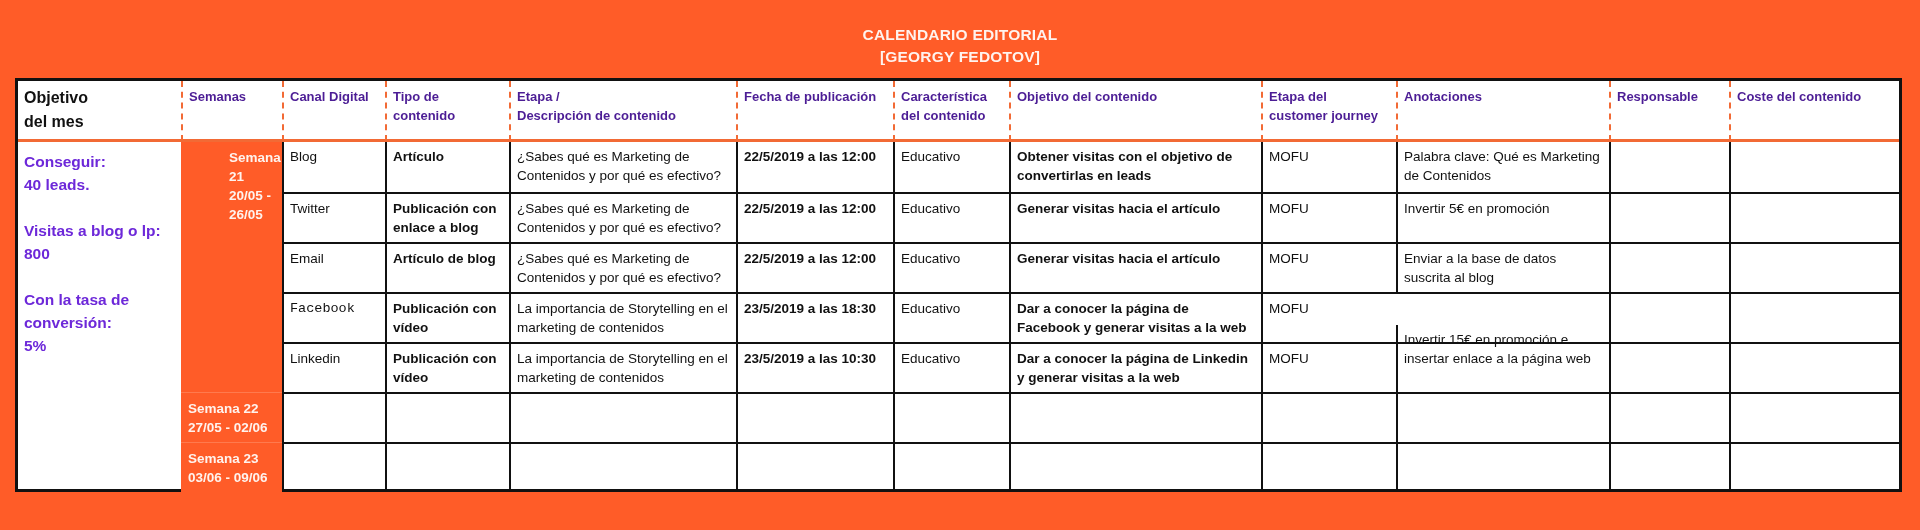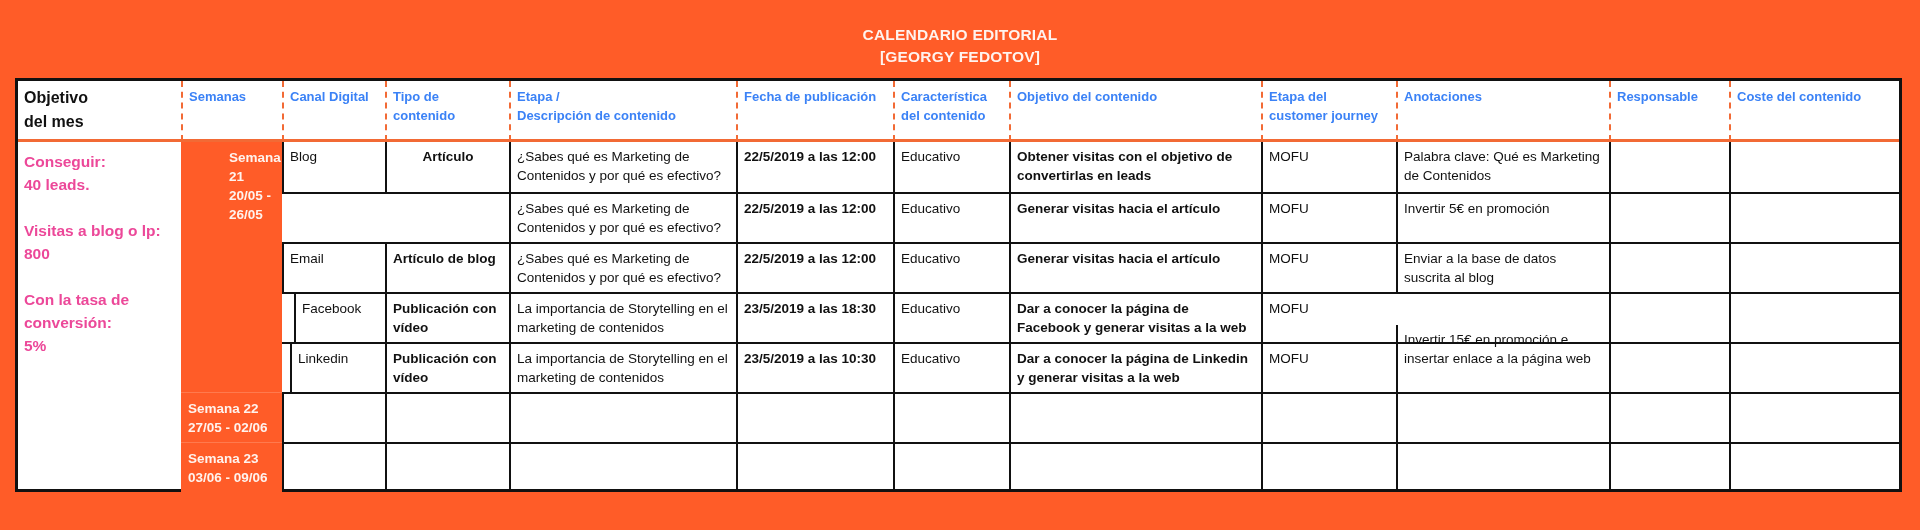--- a/index.html
+++ b/index.html
@@ -13,28 +13,28 @@
     font-family: "Liberation Sans", "DejaVu Sans", sans-serif;
   }
   .sheet {
     position:absolute; left:15px; top:78px; width:1887px; height:414px;
     background:#fff; border:3px solid #111; box-sizing:border-box;
   }
   .hdr { position:absolute; left:0; top:0; width:100%; height:60px; }
   .hdr-line { position:absolute; left:0; top:58px; width:100%; height:3px; background:#f26a35; }
   .hcell {
     position:absolute; top:0; height:60px; box-sizing:border-box; padding:6px 6px 0 6px;
-    color:#3b82f6; font-weight:bold; font-size:13px; line-height:19px;
+    color:#4c1d95; font-weight:bold; font-size:13px; line-height:19px;
     font-family:"Liberation Sans", "DejaVu Sans", sans-serif;
   }
   .hcell.dash { border-left:2.5px dashed #f26a35; }
   .hcell.obj { color:#111; font-size:16px; line-height:24px; padding-top:5px; }
   .objetivo-cell {
     position:absolute; left:0; top:61px; width:163px; height:350px; box-sizing:border-box;
-    padding:8px 6px; font-weight:bold; font-size:15.5px; line-height:23px; color:#ec4899;
+    padding:8px 6px; font-weight:bold; font-size:15.5px; line-height:23px; color:#6d28d9;
     font-family:"Liberation Sans", "DejaVu Sans", sans-serif;
   }
   .objetivo-cell p { margin:0 0 23px 0; }
   .week {
     position:absolute; left:163px; width:101px; background:#ff5c28; box-sizing:border-box;
     padding:6px 7px; color:#fff3ee; font-weight:bold; font-size:13.5px; line-height:19px;
     font-family:"Liberation Sans", "DejaVu Sans", sans-serif;
   }
   .week + .week { border-top:1px solid #ff7a4e; }
   .grid { position:absolute; left:264px; top:61px; width:1620px; height:350px; }
@@ -116,31 +116,33 @@
     <div>27/05 - 02/06</div>
   </div>
   <div class="week" style="top:361px;height:50px;">
     <div>Semana 23</div>
     <div>03/06 - 09/06</div>
   </div>
 
   <div class="grid" id="grid">
       <div class="row first" style="top: 0px;">
         <div class="cell" style="left: 0px; width: 83px;">Blog</div>
-        <div class="cell b" style="left: 103px; width: 124px; text-align: center;">Artículo</div>
+        <div class="cell b" style="left: 103px; width: 124px;">Artículo</div>
         <div class="cell" style="left: 227px; width: 227px;">¿Sabes qué es Marketing de Contenidos y por qué es efectivo?</div>
         <div class="cell b" style="left: 454px; width: 157px;">22/5/2019 a las 12:00</div>
         <div class="cell" style="left: 611px; width: 116px;">Educativo</div>
         <div class="cell b" style="left: 727px; width: 252px;">Obtener visitas con el objetivo de convertirlas en leads</div>
         <div class="cell" style="left: 979px; width: 135px;">MOFU</div>
         <div class="cell" style="left: 1114px; width: 213px;">Palabra clave: Qué es Marketing de Contenidos</div>
         <div class="cell" style="left: 1327px; width: 120px;"></div>
         <div class="cell" style="left: 1447px; width: 176px;"></div>
       </div>
       <div class="row" style="top: 50px;">
+        <div class="cell" style="left: 0px; width: 103px;">Twitter</div>
+        <div class="cell b" style="left: 103px; width: 124px;">Publicación con enlace a blog</div>
         <div class="cell" style="left: 227px; width: 227px;">¿Sabes qué es Marketing de Contenidos y por qué es efectivo?</div>
         <div class="cell b" style="left: 454px; width: 157px;">22/5/2019 a las 12:00</div>
         <div class="cell" style="left: 611px; width: 116px;">Educativo</div>
         <div class="cell b" style="left: 727px; width: 252px;">Generar visitas hacia el artículo</div>
         <div class="cell" style="left: 979px; width: 135px;">MOFU</div>
         <div class="cell" style="left: 1114px; width: 213px;">Invertir 5€ en promoción</div>
         <div class="cell" style="left: 1327px; width: 120px;"></div>
         <div class="cell" style="left: 1447px; width: 176px;"></div>
       </div>
       <div class="row" style="top: 100px;">
@@ -149,33 +151,33 @@
         <div class="cell" style="left: 227px; width: 227px;">¿Sabes qué es Marketing de Contenidos y por qué es efectivo?</div>
         <div class="cell b" style="left: 454px; width: 157px;">22/5/2019 a las 12:00</div>
         <div class="cell" style="left: 611px; width: 116px;">Educativo</div>
         <div class="cell b" style="left: 727px; width: 252px;">Generar visitas hacia el artículo</div>
         <div class="cell" style="left: 979px; width: 135px;">MOFU</div>
         <div class="cell" style="left: 1114px; width: 213px;">Enviar a la base de datos suscrita al blog</div>
         <div class="cell" style="left: 1327px; width: 120px;"></div>
         <div class="cell" style="left: 1447px; width: 176px;"></div>
       </div>
       <div class="row" style="top: 150px;">
-        <div class="cell" style="left: 12px; width: 95px;">Facebook</div>
+        <div class="cell" style="left: 0px; width: 95px; font-family: Liberation Mono, monospace;">Facebook</div>
         <div class="cell b" style="left: 103px; width: 124px;">Publicación con vídeo</div>
         <div class="cell" style="left: 227px; width: 227px;">La importancia de Storytelling en el marketing de contenidos</div>
         <div class="cell b" style="left: 454px; width: 157px;">23/5/2019 a las 18:30</div>
         <div class="cell" style="left: 611px; width: 116px;">Educativo</div>
         <div class="cell b" style="left: 727px; width: 252px;">Dar a conocer la página de Facebook y generar visitas a la web</div>
         <div class="cell" style="left: 979px; width: 135px;">MOFU</div>
         <div class="cell" style="left: 1114px; width: 213px; margin-top: 31px;">Invertir 15€ en promoción e insertar enlace a la página web</div>
         <div class="cell" style="left: 1327px; width: 120px;"></div>
         <div class="cell" style="left: 1447px; width: 176px;"></div>
       </div>
       <div class="row" style="top: 200px;">
-        <div class="cell" style="left: 8px; width: 103px;">Linkedin</div>
+        <div class="cell" style="left: 0px; width: 103px;">Linkedin</div>
         <div class="cell b" style="left: 103px; width: 124px;">Publicación con vídeo</div>
         <div class="cell" style="left: 227px; width: 227px;">La importancia de Storytelling en el marketing de contenidos</div>
         <div class="cell b" style="left: 454px; width: 157px;">23/5/2019 a las 10:30</div>
         <div class="cell" style="left: 611px; width: 116px;">Educativo</div>
         <div class="cell b" style="left: 727px; width: 252px;">Dar a conocer la página de Linkedin y generar visitas a la web</div>
         <div class="cell" style="left: 979px; width: 135px;">MOFU</div>
         <div class="cell" style="left: 1114px; width: 213px;"></div>
         <div class="cell" style="left: 1327px; width: 120px;"></div>
         <div class="cell" style="left: 1447px; width: 176px;"></div>
       </div>

